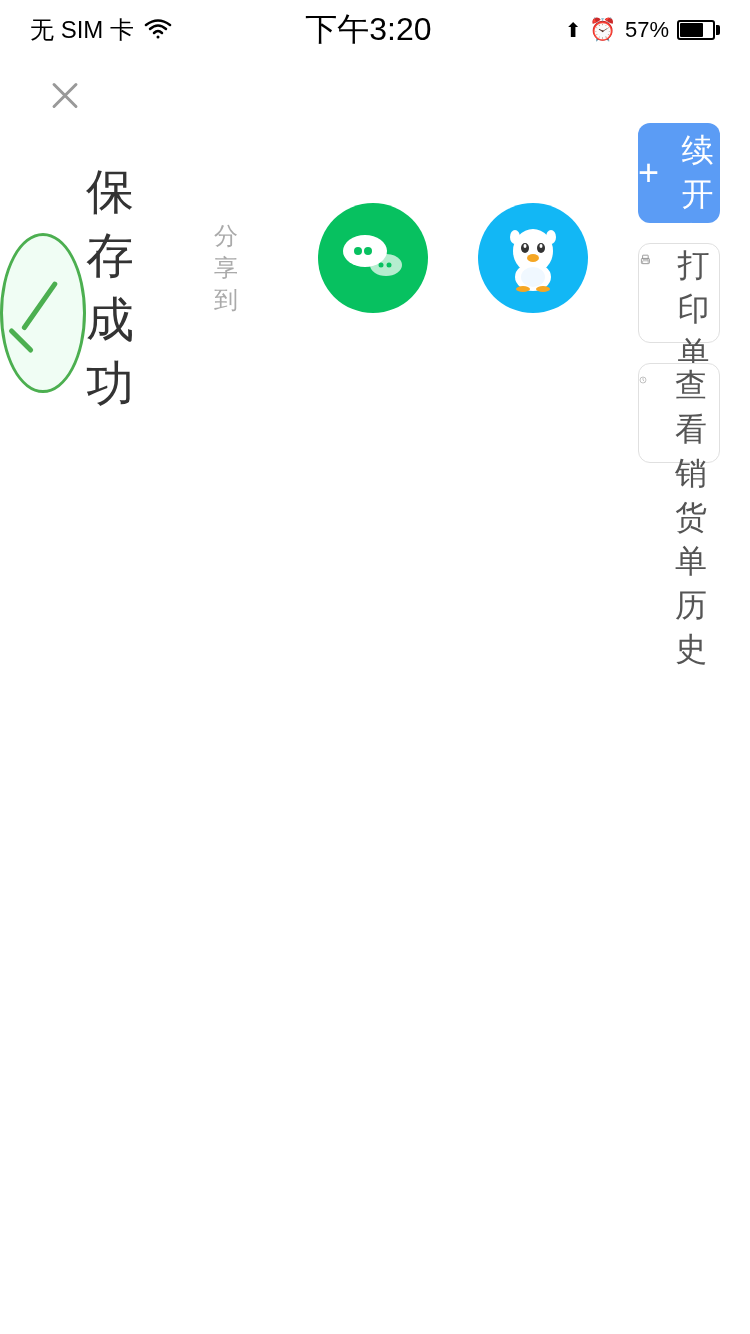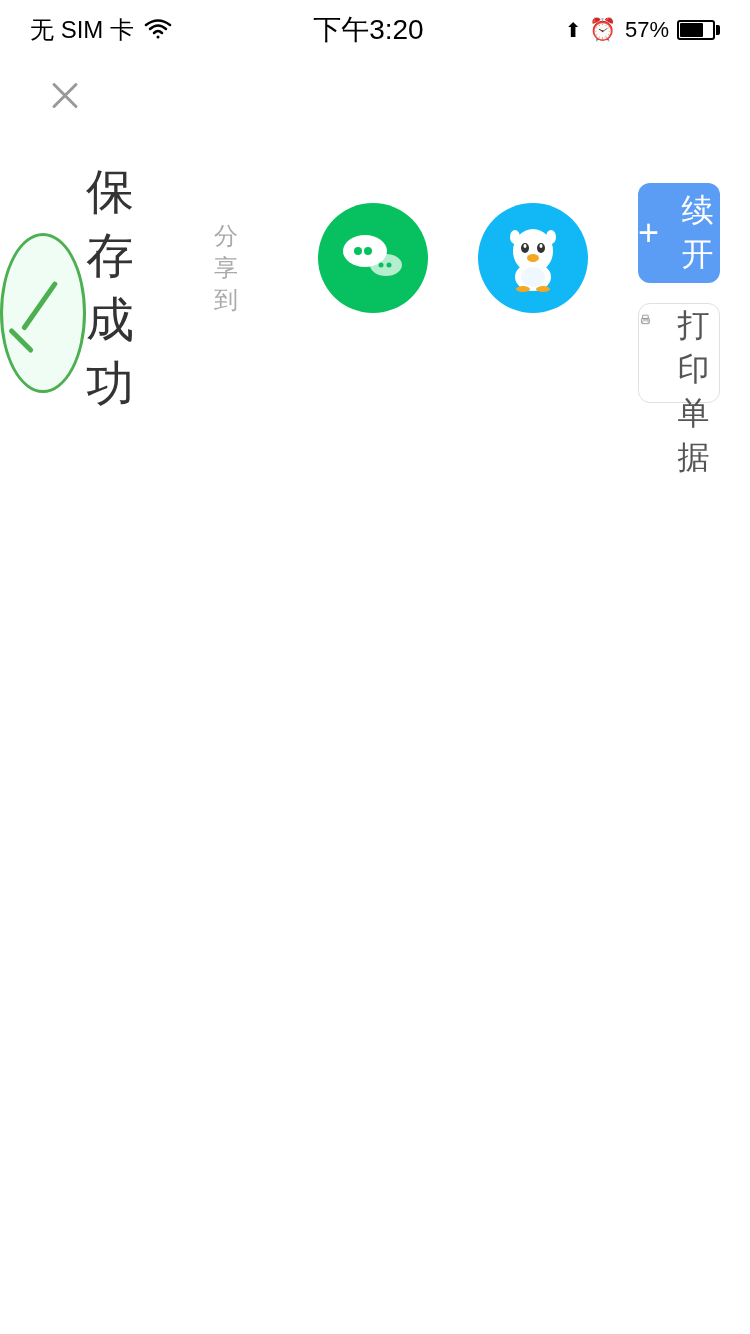--- a/index.html
+++ b/index.html
@@ -26,21 +26,21 @@
     }
     .status-left {
       display: flex;
       align-items: center;
       gap: 10px;
       font-size: 24px;
       color: #000;
       font-weight: 500;
     }
     .status-center {
-      font-size: 28px;
+      font-size: 32px;
       font-weight: 500;
       color: #000;
     }
     .status-right {
       display: flex;
       align-items: center;
       gap: 8px;
       font-size: 22px;
       color: #000;
     }
@@ -335,16 +335,23 @@
     <button class="btn-secondary">
       <svg width="32" height="32" viewBox="0 0 32 32" fill="none">
         <rect x="6" y="12" width="20" height="13" rx="2" stroke="#888" stroke-width="2"></rect>
         <rect x="9" y="18" width="14" height="7" rx="1" fill="white" stroke="#888" stroke-width="1.5"></rect>
         <rect x="9" y="4" width="14" height="10" rx="1" stroke="#888" stroke-width="2"></rect>
         <circle cx="23" cy="16" r="1.5" fill="#888"></circle>
       </svg>
       <span>打印单据</span>
     </button>
 
+    <button class="btn-secondary">
+      <svg width="32" height="32" viewBox="0 0 32 32" fill="none">
+        <circle cx="16" cy="16" r="12" stroke="#888" stroke-width="2"></circle>
+        <polyline points="16,9 16,16 20,20" stroke="#888" stroke-width="2" stroke-linecap="round" stroke-linejoin="round"></polyline>
+      </svg>
+      <span>查看销货单历史</span>
+    </button>
 
   </div>
 
 </div>
 
 </body></html>

